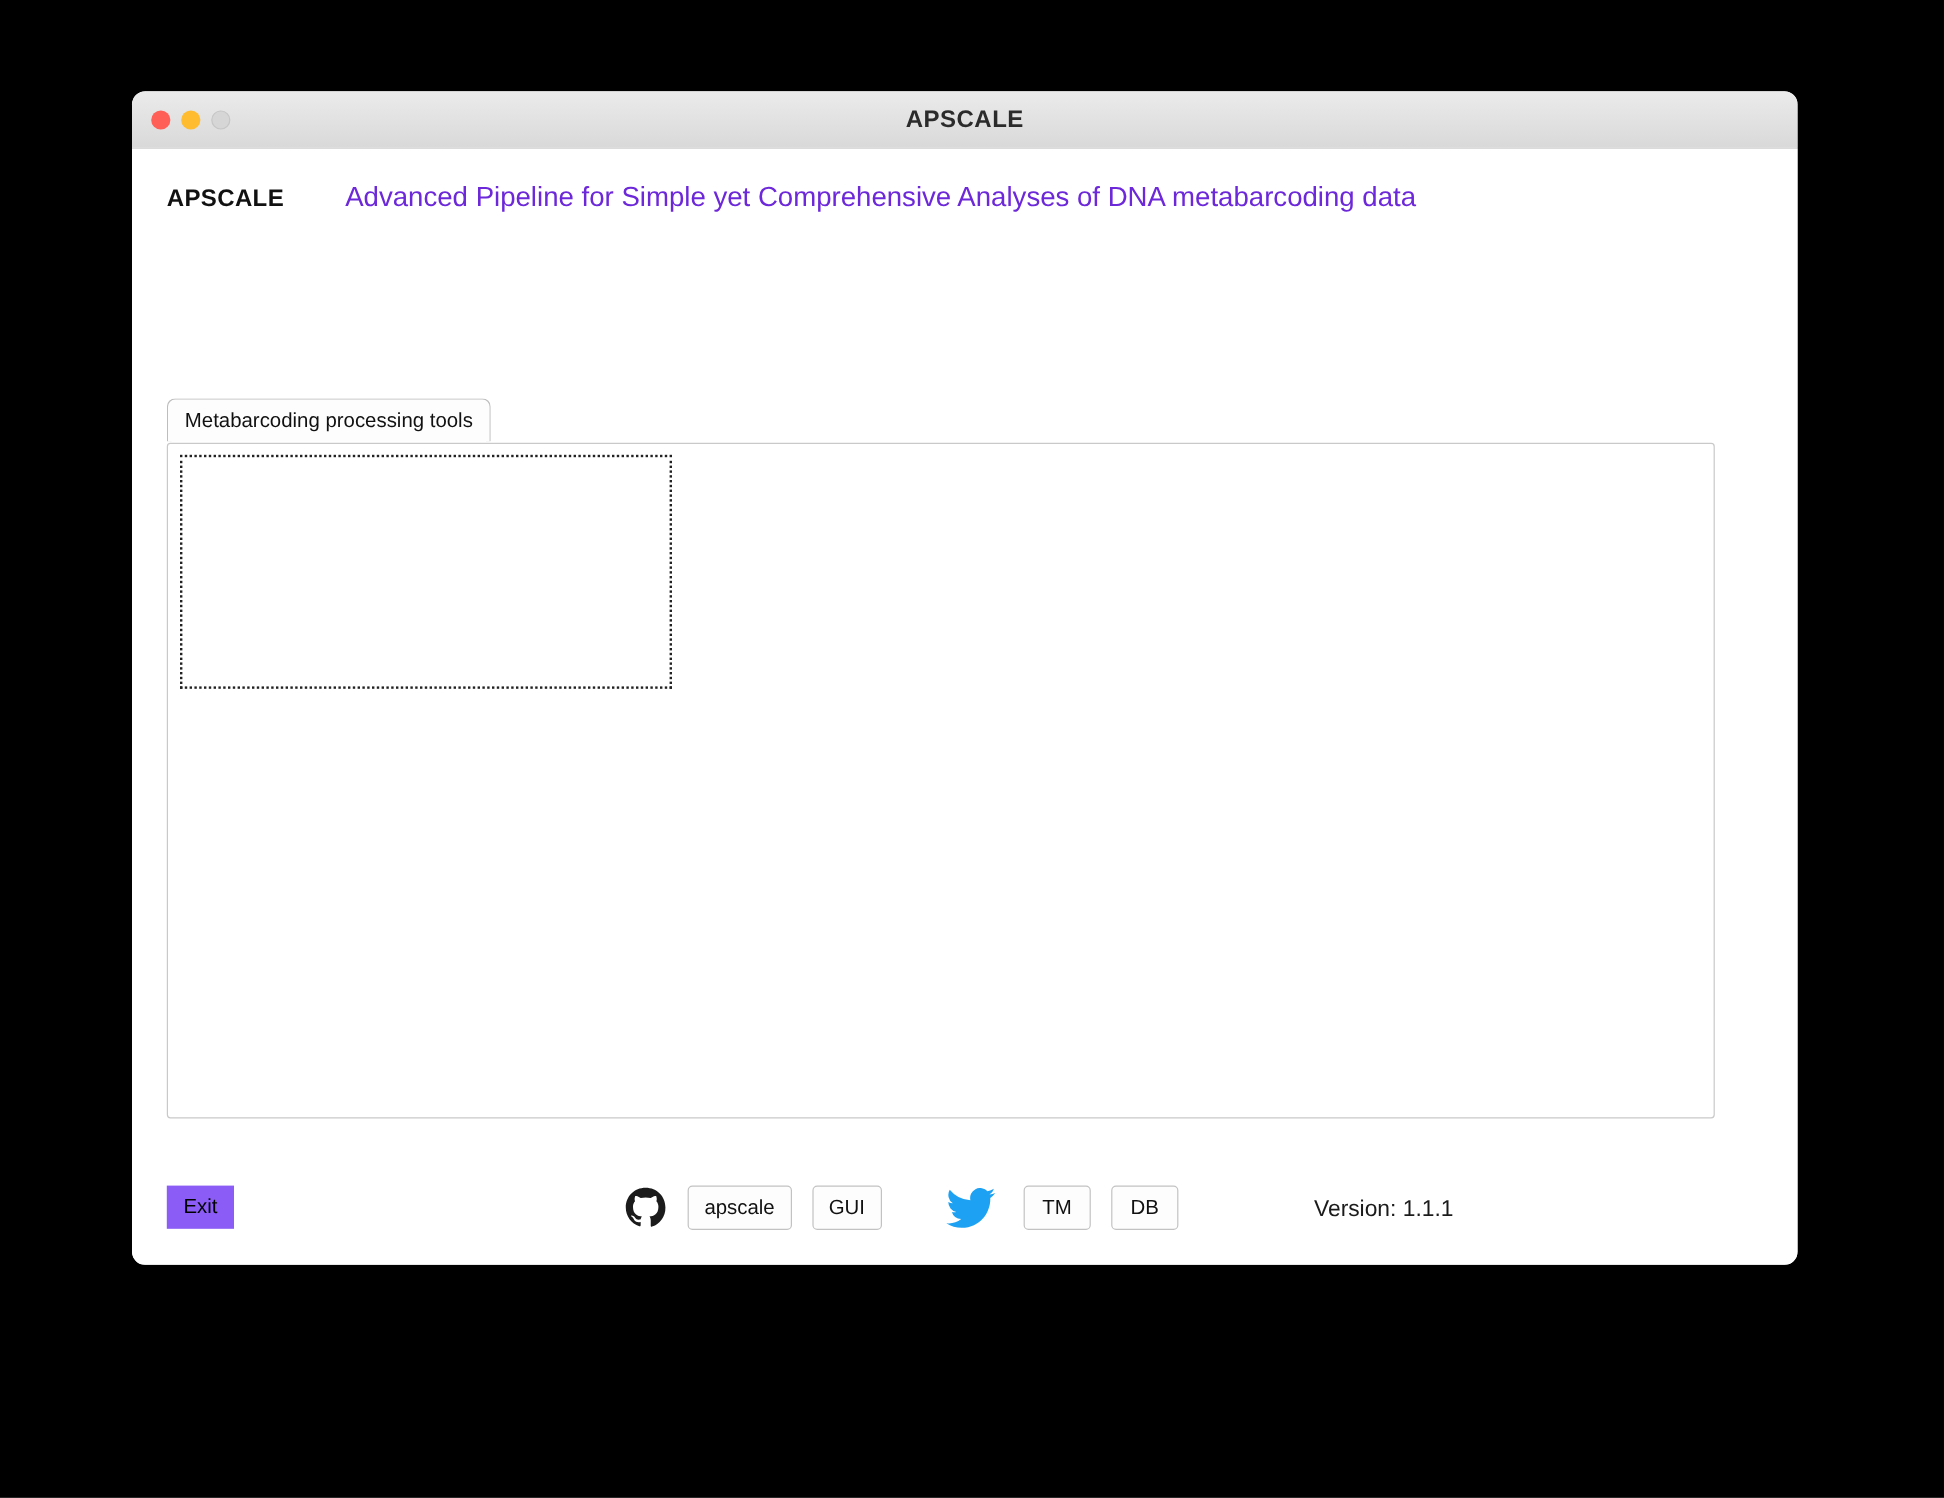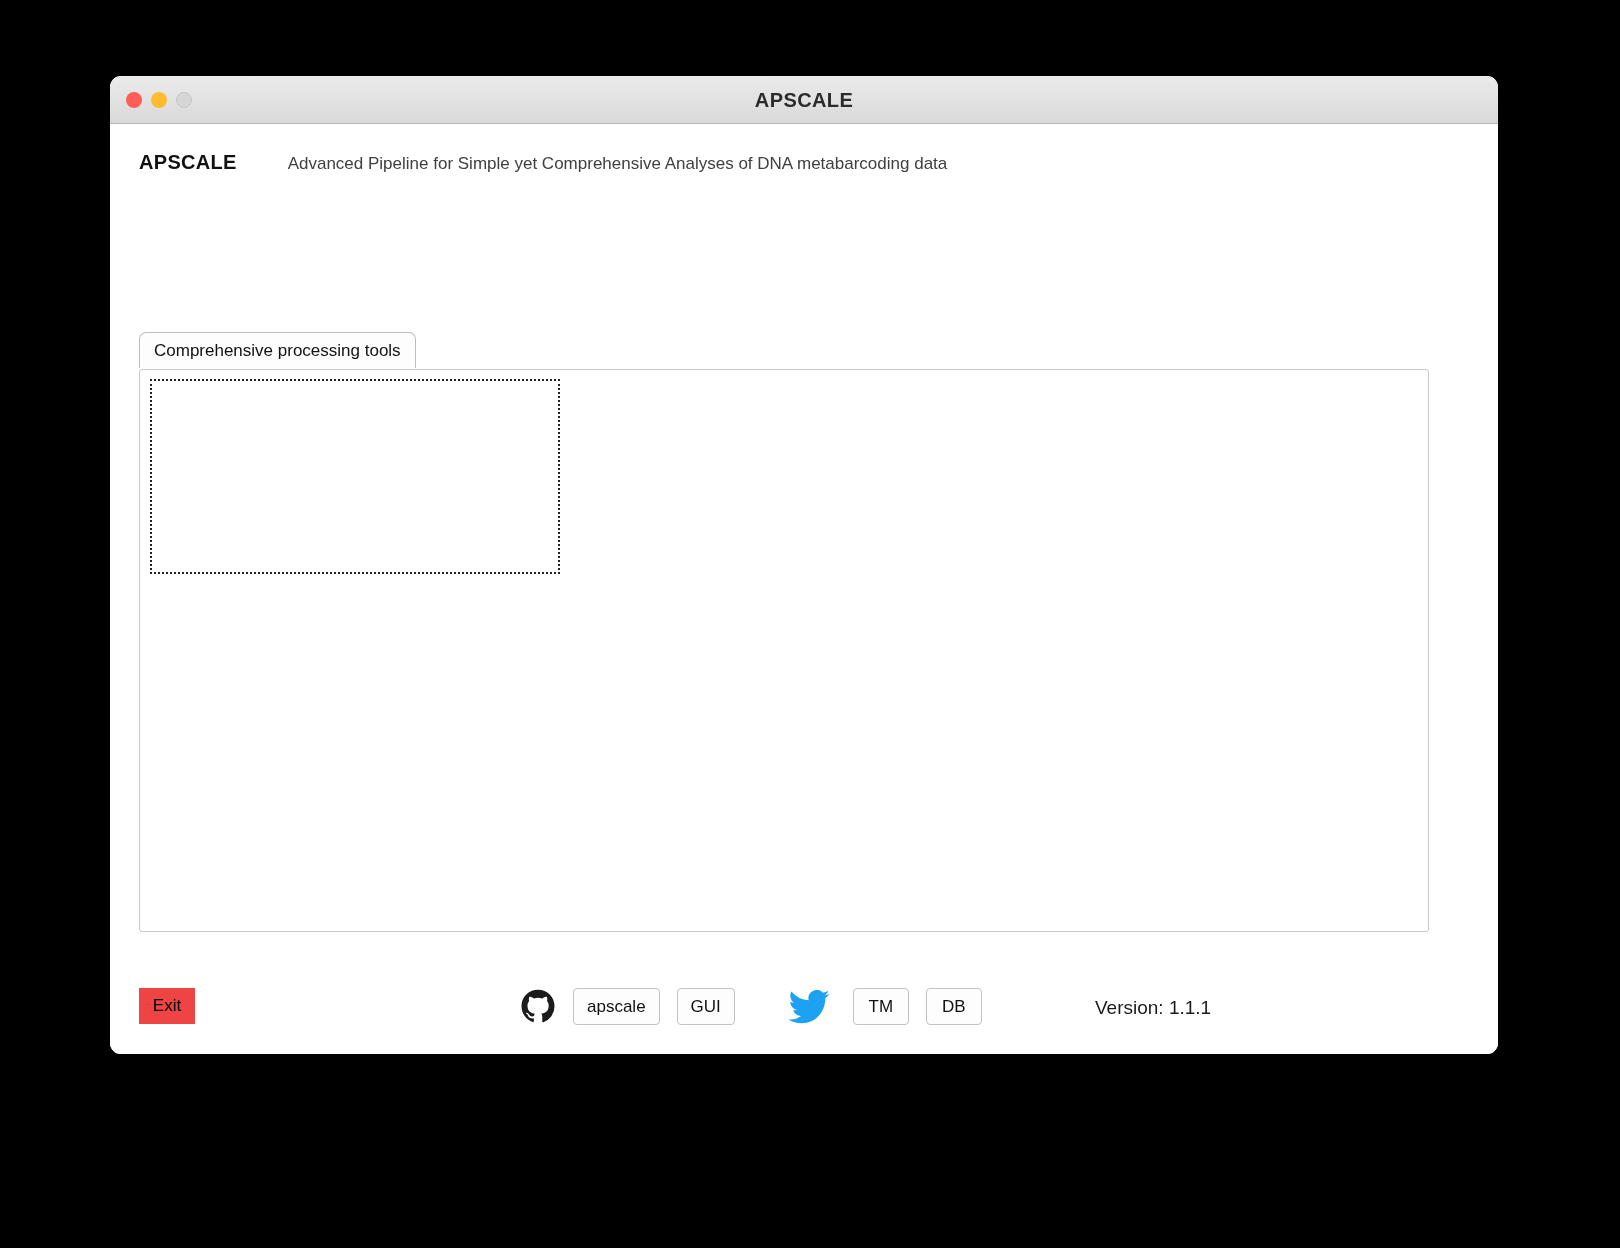--- a/index.html
+++ b/index.html
@@ -58,21 +58,21 @@
   .app-head {
     position: absolute; left: 29px; top: 27px;
     display: flex; align-items: baseline;
   }
   .app-name {
     font-size: 20px; font-weight: bold; color: #111;
     letter-spacing: 0.3px;
   }
   .app-subtitle {
     margin-left: 51px;
-    font-size: 17px; color: #404040;
+    font-size: 23px; color: #6d28d9;
   }
   .proj-row {
     position: absolute; left: 29px; top: 80px;
     display: flex; align-items: baseline;
   }
   .proj-label { font-size: 17px; color: #1b1b1b; }
   .proj-path  { margin-left: 38px; font-size: 17px; color: #1b1b1b; }
 
   
   .tabstrip {
@@ -125,21 +125,21 @@
   }
 
   
   .dm { position: absolute; inset: 0; }
 
   
   .footer { position: absolute; left: 0; right: 0; bottom: 0; height: 112px; }
   .exit-btn {
     position: absolute; left: 29px; top: 46px;
     width: 56px; height: 36px;
-    background: #ef4444;
+    background: #8b5cf6;
     border: none;
     color: #000;
     font-size: 17px;
     font-family: "Liberation Sans", sans-serif;
     display: flex; align-items: center; justify-content: center;
     cursor: pointer;
   }
   .foot-center {
     position: absolute;
     left: 410px; top: 46px;
@@ -180,21 +180,21 @@
   </div>
 
   <div class="content">
 
     <div class="app-head">
       <span class="app-name">APSCALE</span>
       <span class="app-subtitle">Advanced Pipeline for Simple yet Comprehensive Analyses of DNA metabarcoding data</span>
     </div>
 
     <div class="tabstrip">
-      <div class="tab">Comprehensive processing tools</div>
+      <div class="tab">Metabarcoding processing tools</div>
     </div>
 
     <div class="panel">
       <div class="grid">
 
         <div class="tile-wrap selected">
           <div class="tile">
             
             
           </div>

